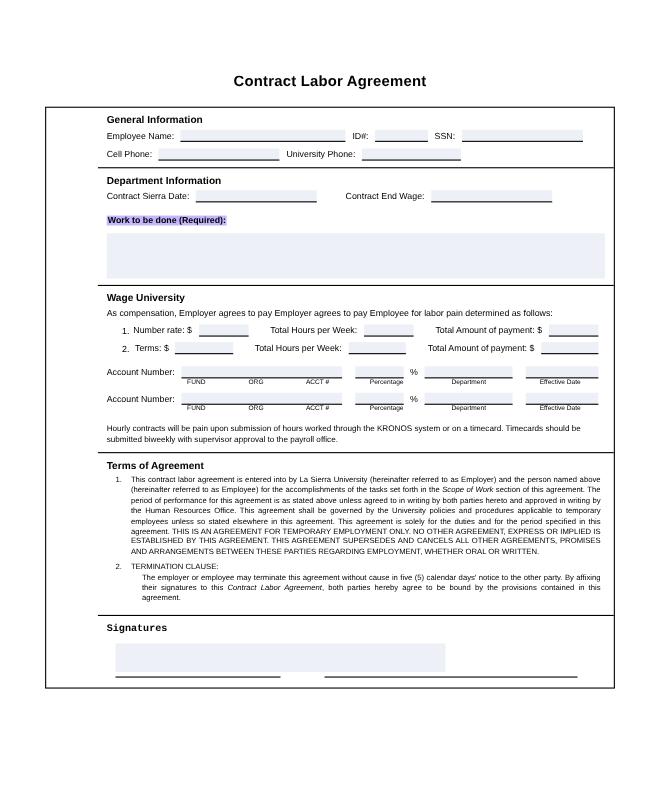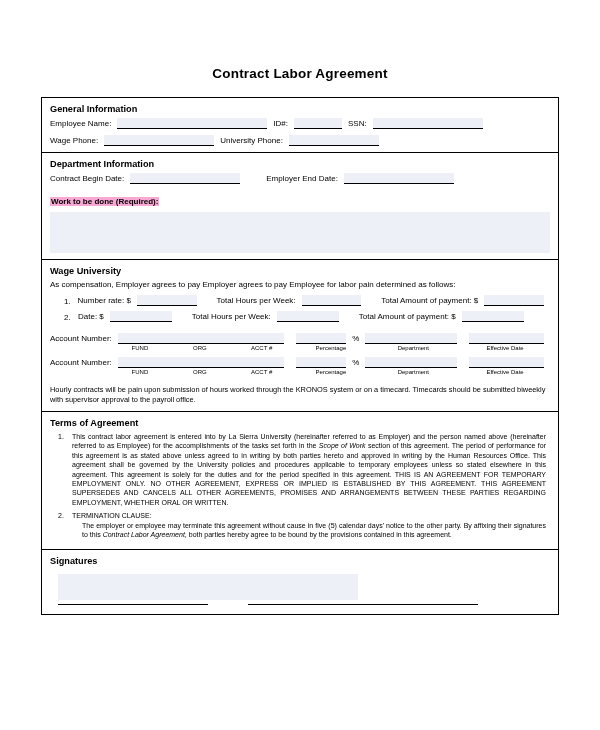--- a/index.html
+++ b/index.html
@@ -28,22 +28,23 @@
     margin: 52px 0 16px 0;
     letter-spacing: .2px;
   }
   .form {
     border: 1px solid #000;
     width: 516px;
     margin: 0 auto;
   }
   .section {
     border-bottom: 1px solid #000;
-  }
-  .section:last-child { border-bottom: none; }
+    margin-left: 47px;
+  }
+  .section:last-child { border-bottom: none; font-family: Liberation Mono, monospace; }
   .section-title {
     font-size: 9.2px;
     font-weight: bold;
     padding: 6px 8px 4px 8px;
   }
   .row {
     display: flex;
     align-items: center;
     padding: 0 8px 6px 8px;
     font-size: 8px;
@@ -65,21 +66,21 @@
   
   .w-name { width: 150px; }
   .w-id { width: 48px; }
   .w-ssn { width: 110px; }
   .w-email { width: 155px; }
   .w-address { width: 380px; }
   .w-cell { width: 110px; }
   .w-secondary { width: 90px; }
 
   .highlight {
-    background: #f9a8d4;
+    background: #c4b5fd;
     font-weight: bold;
     font-size: 8px;
     display: inline-block;
     padding: 0 1px;
   }
   .work-box {
     height: 40px;
     background: #eef0f8;
     margin: 4px 8px 6px 8px;
     border-bottom: 1px solid #eef0f8;
@@ -176,34 +177,34 @@
         <span class="fill w-name"></span>
         <span class="lbl">ID#:</span>
         <span class="fill w-id"></span>
         <span class="lbl">SSN:</span>
         <span class="fill w-ssn"></span>
       </div>
 
 
 
       <div class="row">
-        <span class="lbl">Wage Phone:</span>
+        <span class="lbl">Cell Phone:</span>
         <span class="fill w-cell"></span>
         <span class="lbl">University Phone:</span>
         <span class="fill w-secondary"></span>
       </div>
     </div>
 
     <div class="section">
       <div class="section-title">Department Information</div>
 
       <div class="row">
-        <span class="lbl">Contract Begin Date:</span>
+        <span class="lbl">Contract Sierra Date:</span>
         <span class="fill w-cell"></span>
-        <span class="lbl" style="margin-left:20px">Employer End Date:</span>
+        <span class="lbl" style="margin-left:20px">Contract End Wage:</span>
         <span class="fill w-cell"></span>
       </div>
 
       <div style="padding:0 8px 0 8px">
         <span class="highlight">Work to be done (Required):</span>
       </div>
       <div class="work-box"></div>
     </div>
 
     <div class="section">
@@ -215,21 +216,21 @@
         <span class="lbl">Number rate: $</span>
         <span class="fill w-rate"></span>
         <span class="lbl" style="margin-left:14px">Total Hours per Week:</span>
         <span class="fill w-hours"></span>
         <span class="lbl" style="margin-left:14px">Total Amount of payment: $</span>
         <span class="fill w-amount"></span>
       </div>
 
       <div class="wage-line">
         <span class="num">2.</span>
-        <span class="lbl">Date:  $</span>
+        <span class="lbl">Terms:  $</span>
         <span class="fill w-rate"></span>
         <span class="lbl" style="margin-left:14px">Total Hours per Week:</span>
         <span class="fill w-hours"></span>
         <span class="lbl" style="margin-left:14px">Total Amount of payment: $</span>
         <span class="fill w-amount"></span>
       </div>
 
       <div class="acct-row" style="margin-top:6px">
         <span class="lbl">Account Number:</span>
         <span class="fill acct-main"></span>

